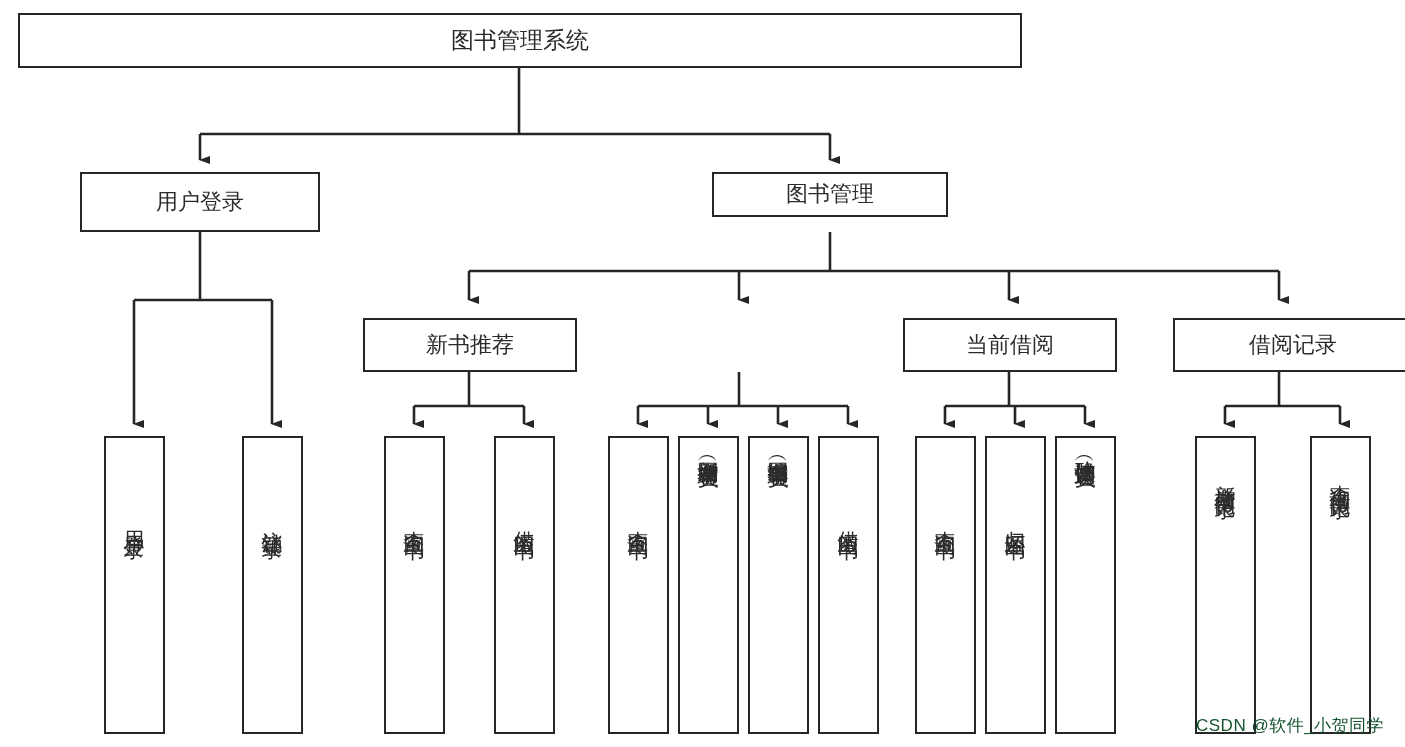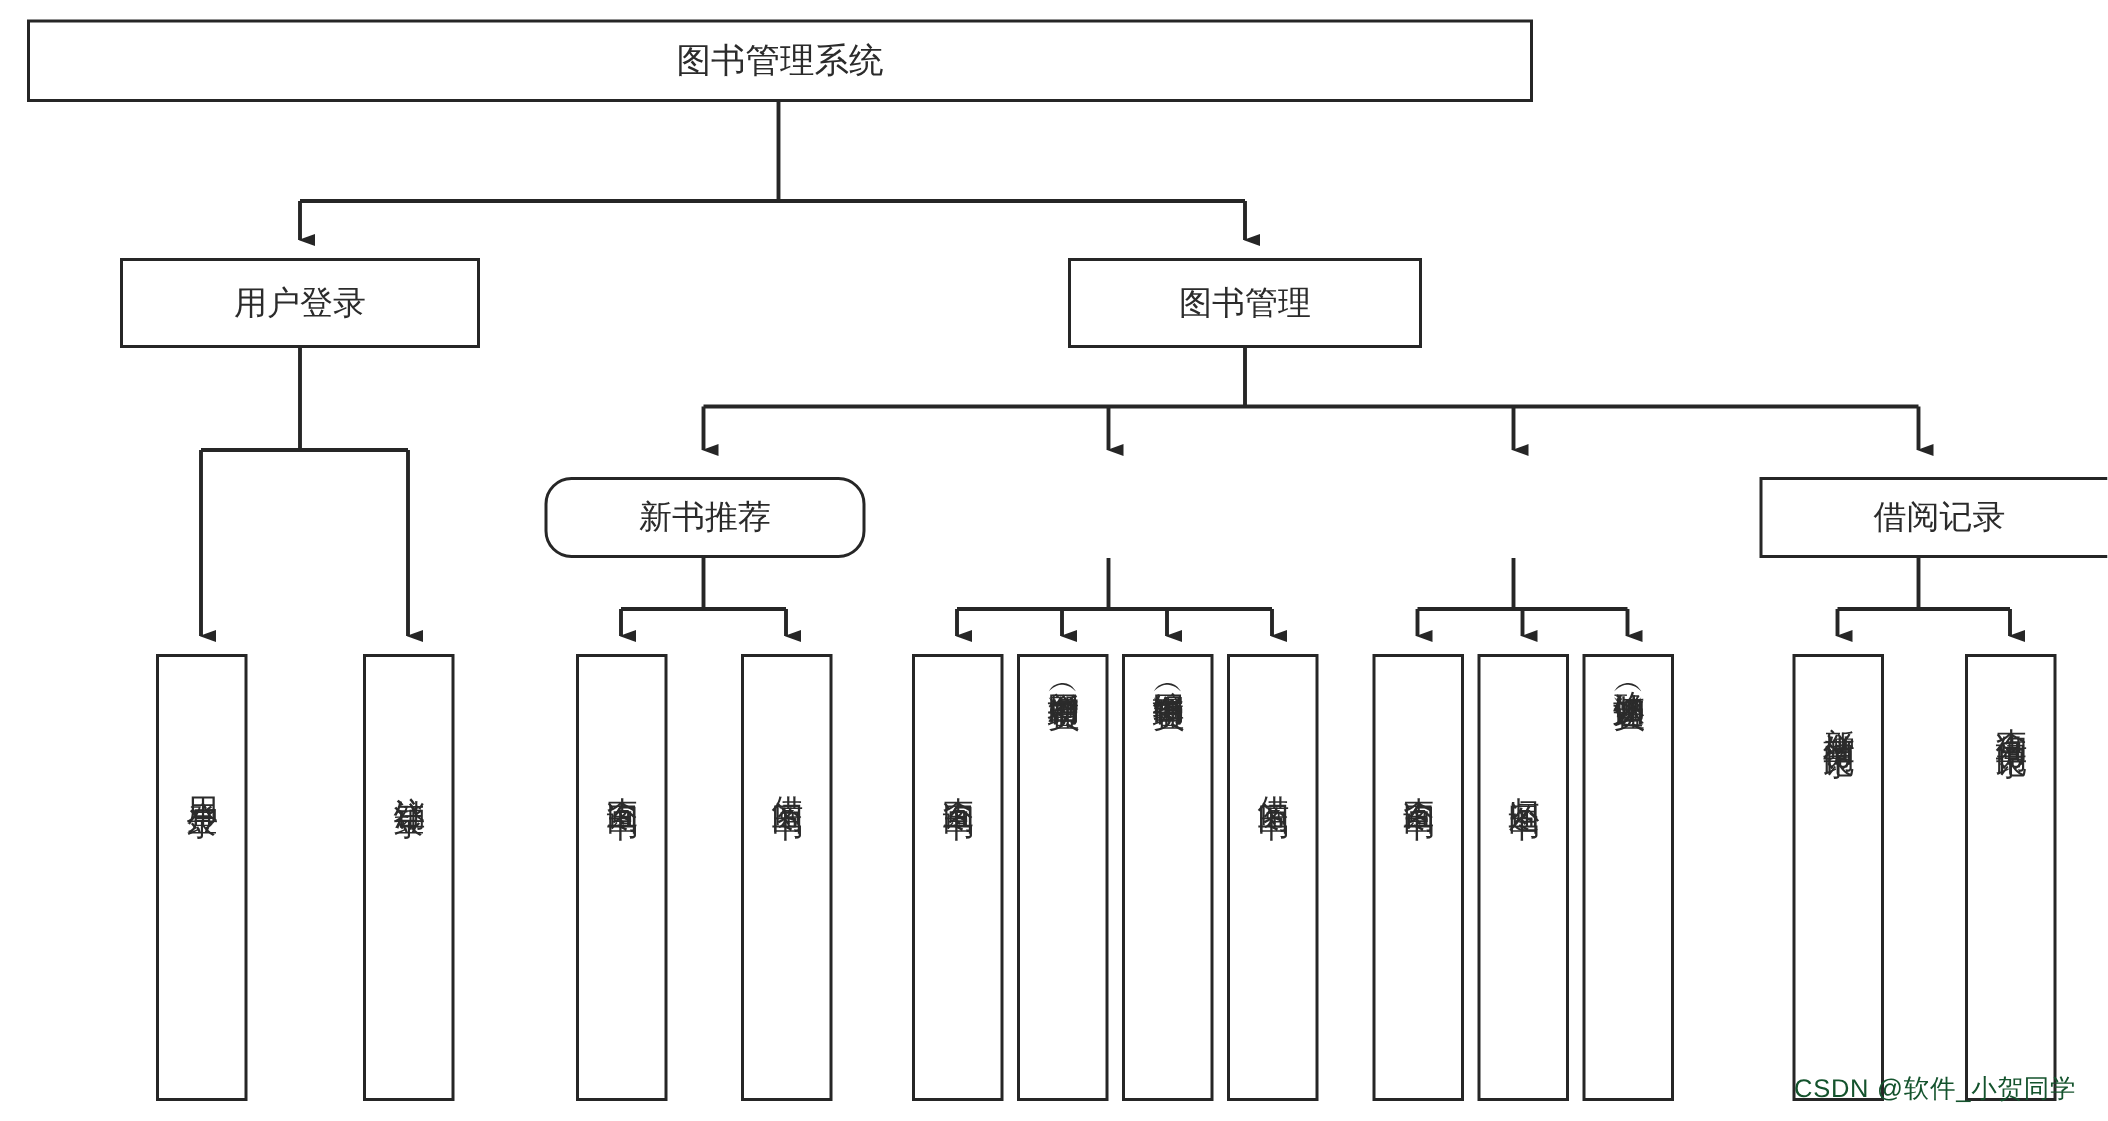--- a/index.html
+++ b/index.html
@@ -126,26 +126,29 @@
     </g>
   </svg>
 
   <div class="node h-node" id="n-root" style="left:18px; top:13px; width:1004px; height:55px;">
     <span class="lbl">图书管理系统</span>
   </div>
 
   <div class="node h-node" style="left:80px; top:172px; width:240px; height:60px;">
     <span class="lbl">用户登录</span>
   </div>
-  <div class="node h-node" style="left:712px; top:172px; width:236px; height:60px;">
+  <div class="node h-node" style="left:712px; top:172px; width:236px; height:45px;">
     <span class="lbl">图书管理</span>
   </div>
 
-  <div class="node h-node" style="left:363px; top:318px; width:214px; height:54px;border-radius:18px;">
+  <div class="node h-node" style="left:363px; top:318px; width:214px; height:54px;">
     <span class="lbl">新书推荐</span>
+  </div>
+  <div class="node h-node" style="left:903px; top:318px; width:214px; height:54px;">
+    <span class="lbl">当前借阅</span>
   </div>
   <div class="node h-node" style="left:1173px; top:318px; width:240px; height:54px;">
     <span class="lbl">借阅记录</span>
   </div>
 
   <div class="node v-node" style="left:104px; top:436px; width:61px; height:298px; padding-top:76px;">
     <span class="lbl">用户登录</span>
   </div>
   <div class="node v-node" style="left:242px; top:436px; width:61px; height:298px; padding-top:76px;">
     <span class="lbl">注销登录</span>

